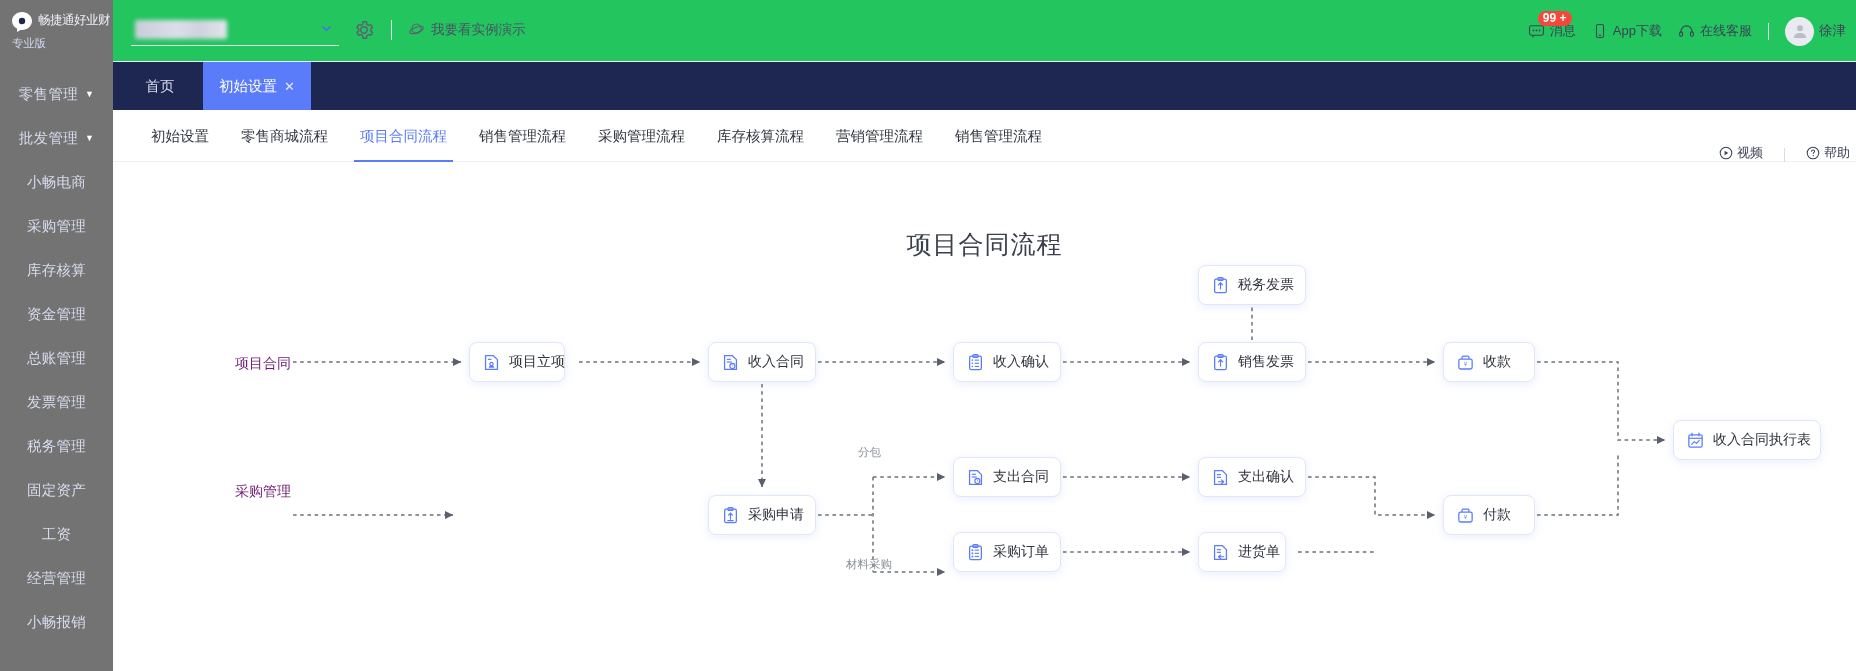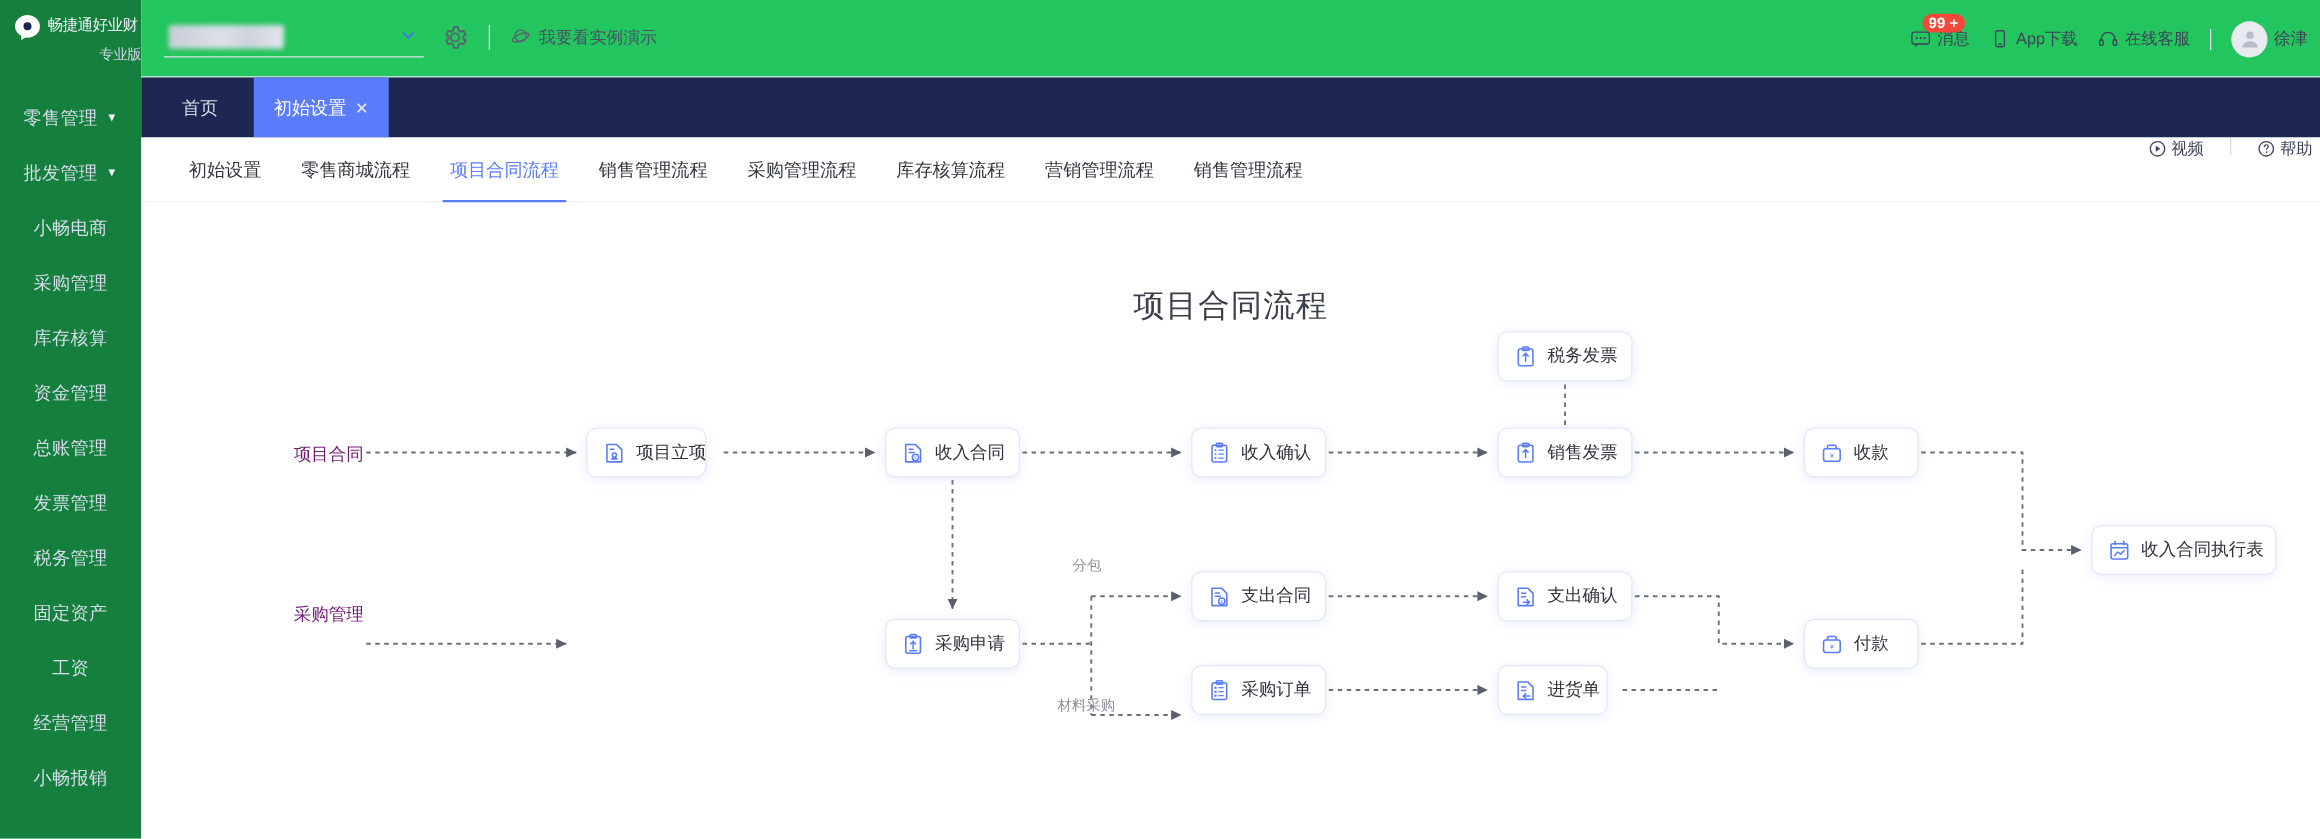--- a/index.html
+++ b/index.html
@@ -7,35 +7,34 @@
     width: 1856px; height: 671px;
     overflow: hidden;
     font-family: "Liberation Sans", "DejaVu Sans", sans-serif;
     background: #ffffff;
   }
   #app { position: relative; width: 1856px; height: 671px; background:#fff; }
 
   
   #sidebar {
     position: absolute; left: 0; top: 0; width: 113px; height: 671px;
-    background: #15803d;
+    background: #737373;
   }
   .brand {
     height: 62px; padding: 9px 0 0 10px; position: relative;
   }
   .brand-row { display: flex; align-items: flex-start; gap: 4px; }
   .brand-logo { width: 24px; height: 24px; flex: 0 0 24px; margin-top:1px; }
   .brand-name {
     color: #eef0f7; font-size: 12.5px; letter-spacing: -0.5px;
     white-space: nowrap; line-height: 16px; padding-top: 3px;
   }
   .brand-sub {
     color: #cfd5e8; font-size: 11.5px; margin-left: 2px; margin-top: 2px;
     letter-spacing: -0.3px;
-    text-align: right;
   }
   .nav { margin-top: 10px; }
   .nav-item {
     height: 44px; display: flex; align-items: center; justify-content: center;
     color: #d8dced; font-size: 14.5px; cursor: pointer; letter-spacing: 0.3px;
     position: relative;
   }
   .nav-item .caret {
     margin-left: 7px; font-size: 9px; color: #ffffff; line-height: 1;
   }
@@ -113,21 +112,21 @@
     font-size: 14.5px; color: #32363f; cursor: pointer; position: relative;
     white-space: nowrap;
   }
   .subnav-item.active { color: #5b7cfa; }
   .subnav-item.active::after {
     content: ""; position: absolute; left: 10px; right: 10px; bottom: 0;
     height: 2px; background: #5b7cfa;
   }
   .subnav-right {
     position: absolute; right: 6px; top: 0; height: 52px;
-    display: flex; align-items: flex-start; gap: 21px; font-size: 13px; color: #3e4256;
+    display: flex; align-items: flex-end; gap: 21px; font-size: 13px; color: #3e4256;
   }
   .snr-item { display:flex; align-items:center; gap:4px; cursor:pointer; white-space:nowrap; }
   .snr-sep { width:1px; height:14px; background:#d9dce4; }
 
   
   #canvas {
     position: absolute; left: 113px; top: 162px; right: 0; bottom: 0;
     background: #ffffff; overflow: hidden;
   }
   #flow-title {

